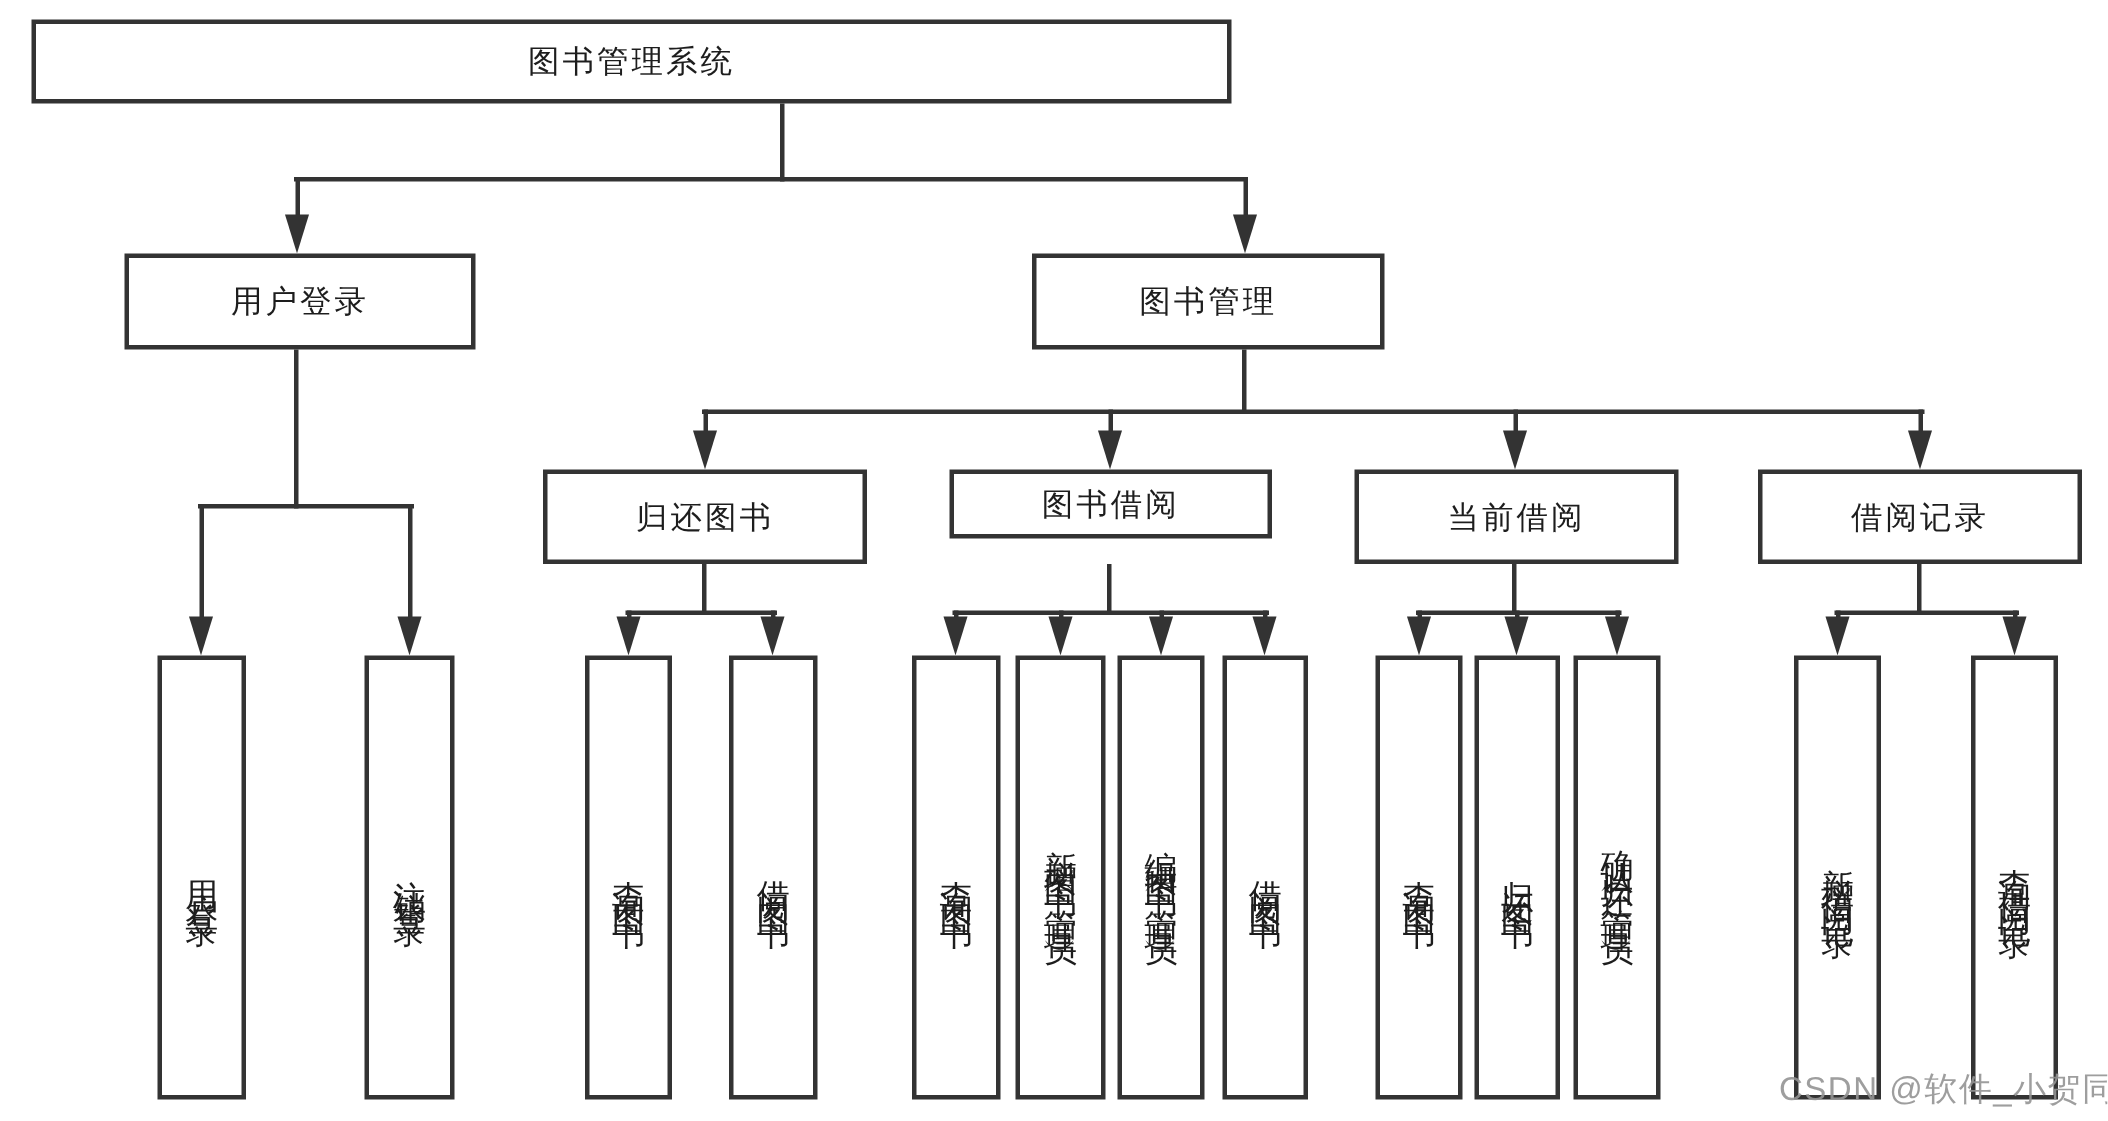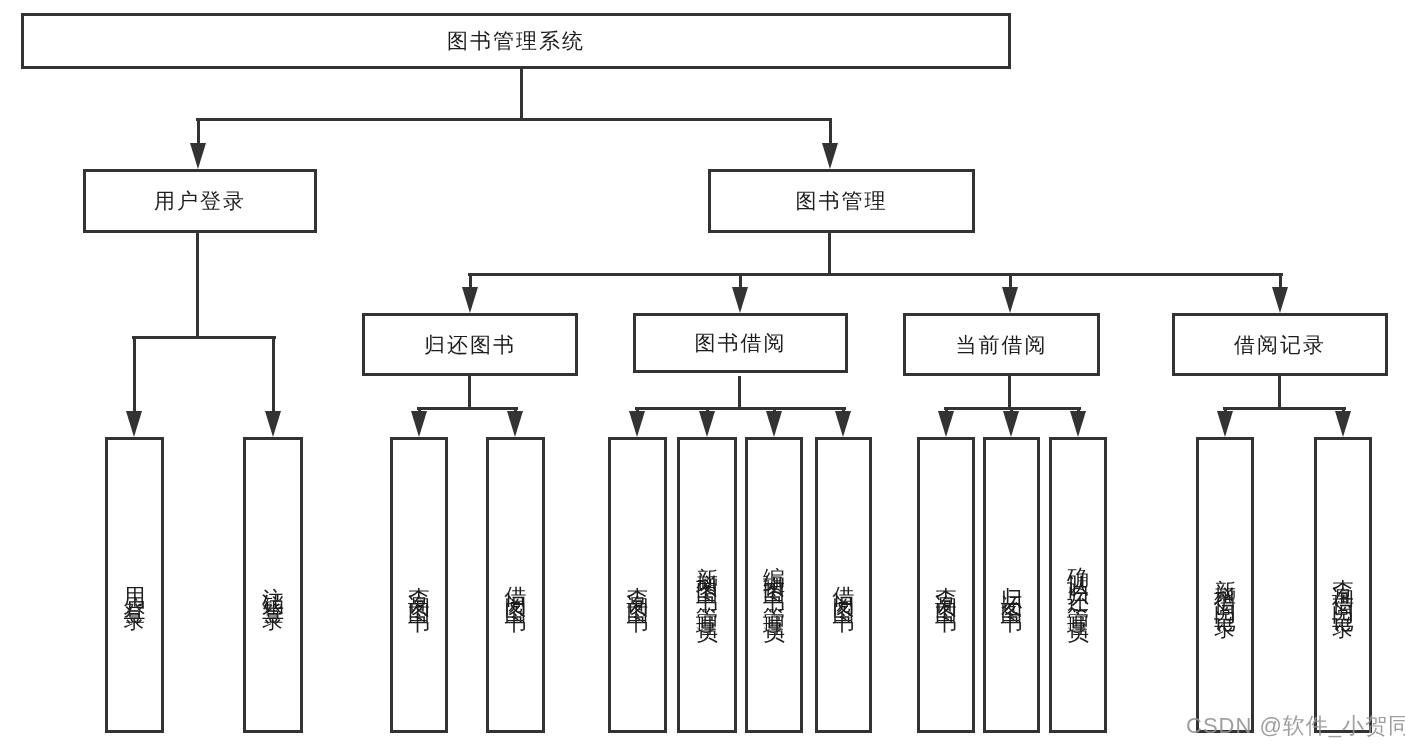--- a/index.html
+++ b/index.html
@@ -68,55 +68,55 @@
     letter-spacing: 1px;
     white-space: nowrap;
     z-index: 5;
   }
 </style>
 </head>
 <body>
 
 <div class="canvas">
 
-  <div class="node hlabel" style="left:21px; top:13px; width:990px; height:56px;font-family:Liberation Mono, monospace;">
+  <div class="node hlabel" style="left:21px; top:13px; width:800px; height:56px;font-family:Liberation Mono, monospace;">
     <span>图书管理系统</span>
   </div>
 
   <div class="vline" style="left:520px; top:69px; height:52px;"></div>
   <div class="hline" style="left:196px; top:118px; width:636px;"></div>
   <div class="arrow" style="left:190px; top:118px; height:51px;"></div>
   <div class="arrow" style="left:822px; top:118px; height:51px;"></div>
 
   <div class="node hlabel" style="left:83px; top:169px; width:234px; height:64px;">
     <span>用户登录</span>
   </div>
-  <div class="node hlabel" style="left:708px; top:169px; width:267px; height:64px;">
+  <div class="node hlabel" style="left:688px; top:169px; width:235px; height:64px;">
     <span>图书管理</span>
   </div>
 
   <div class="vline" style="left:196px; top:233px; height:106px;"></div>
   <div class="hline" style="left:132px; top:336px; width:144px;"></div>
   <div class="arrow" style="left:126px; top:336px; height:101px;"></div>
   <div class="arrow" style="left:265px; top:336px; height:101px;"></div>
 
   <div class="vline" style="left:828px; top:233px; height:43px;"></div>
   <div class="hline" style="left:468px; top:273px; width:815px;"></div>
   <div class="arrow" style="left:462px; top:273px; height:40px;"></div>
   <div class="arrow" style="left:732px; top:273px; height:40px;"></div>
   <div class="arrow" style="left:1002px; top:273px; height:40px;"></div>
   <div class="arrow" style="left:1272px; top:273px; height:40px;"></div>
 
   <div class="node hlabel" style="left:362px; top:313px; width:216px; height:63px;">
     <span>归还图书</span>
   </div>
-  <div class="node hlabel" style="left:633px; top:313px; width:215px; height:60px;">
+  <div class="node hlabel" style="left:633px; top:313px; width:215px; height:46px;">
     <span>图书借阅</span>
   </div>
-  <div class="node hlabel" style="left:903px; top:313px; width:197px; height:63px;">
+  <div class="node hlabel" style="left:903px; top:313px; width:216px; height:63px;">
     <span>当前借阅</span>
   </div>
   <div class="node hlabel" style="left:1172px; top:313px; width:216px; height:63px;">
     <span>借阅记录</span>
   </div>
 
   <div class="vline" style="left:468px; top:376px; height:34px;"></div>
   <div class="hline" style="left:417px; top:407px; width:101px;"></div>
   <div class="arrow" style="left:411px; top:407px; height:30px;"></div>
   <div class="arrow" style="left:507px; top:407px; height:30px;"></div>

